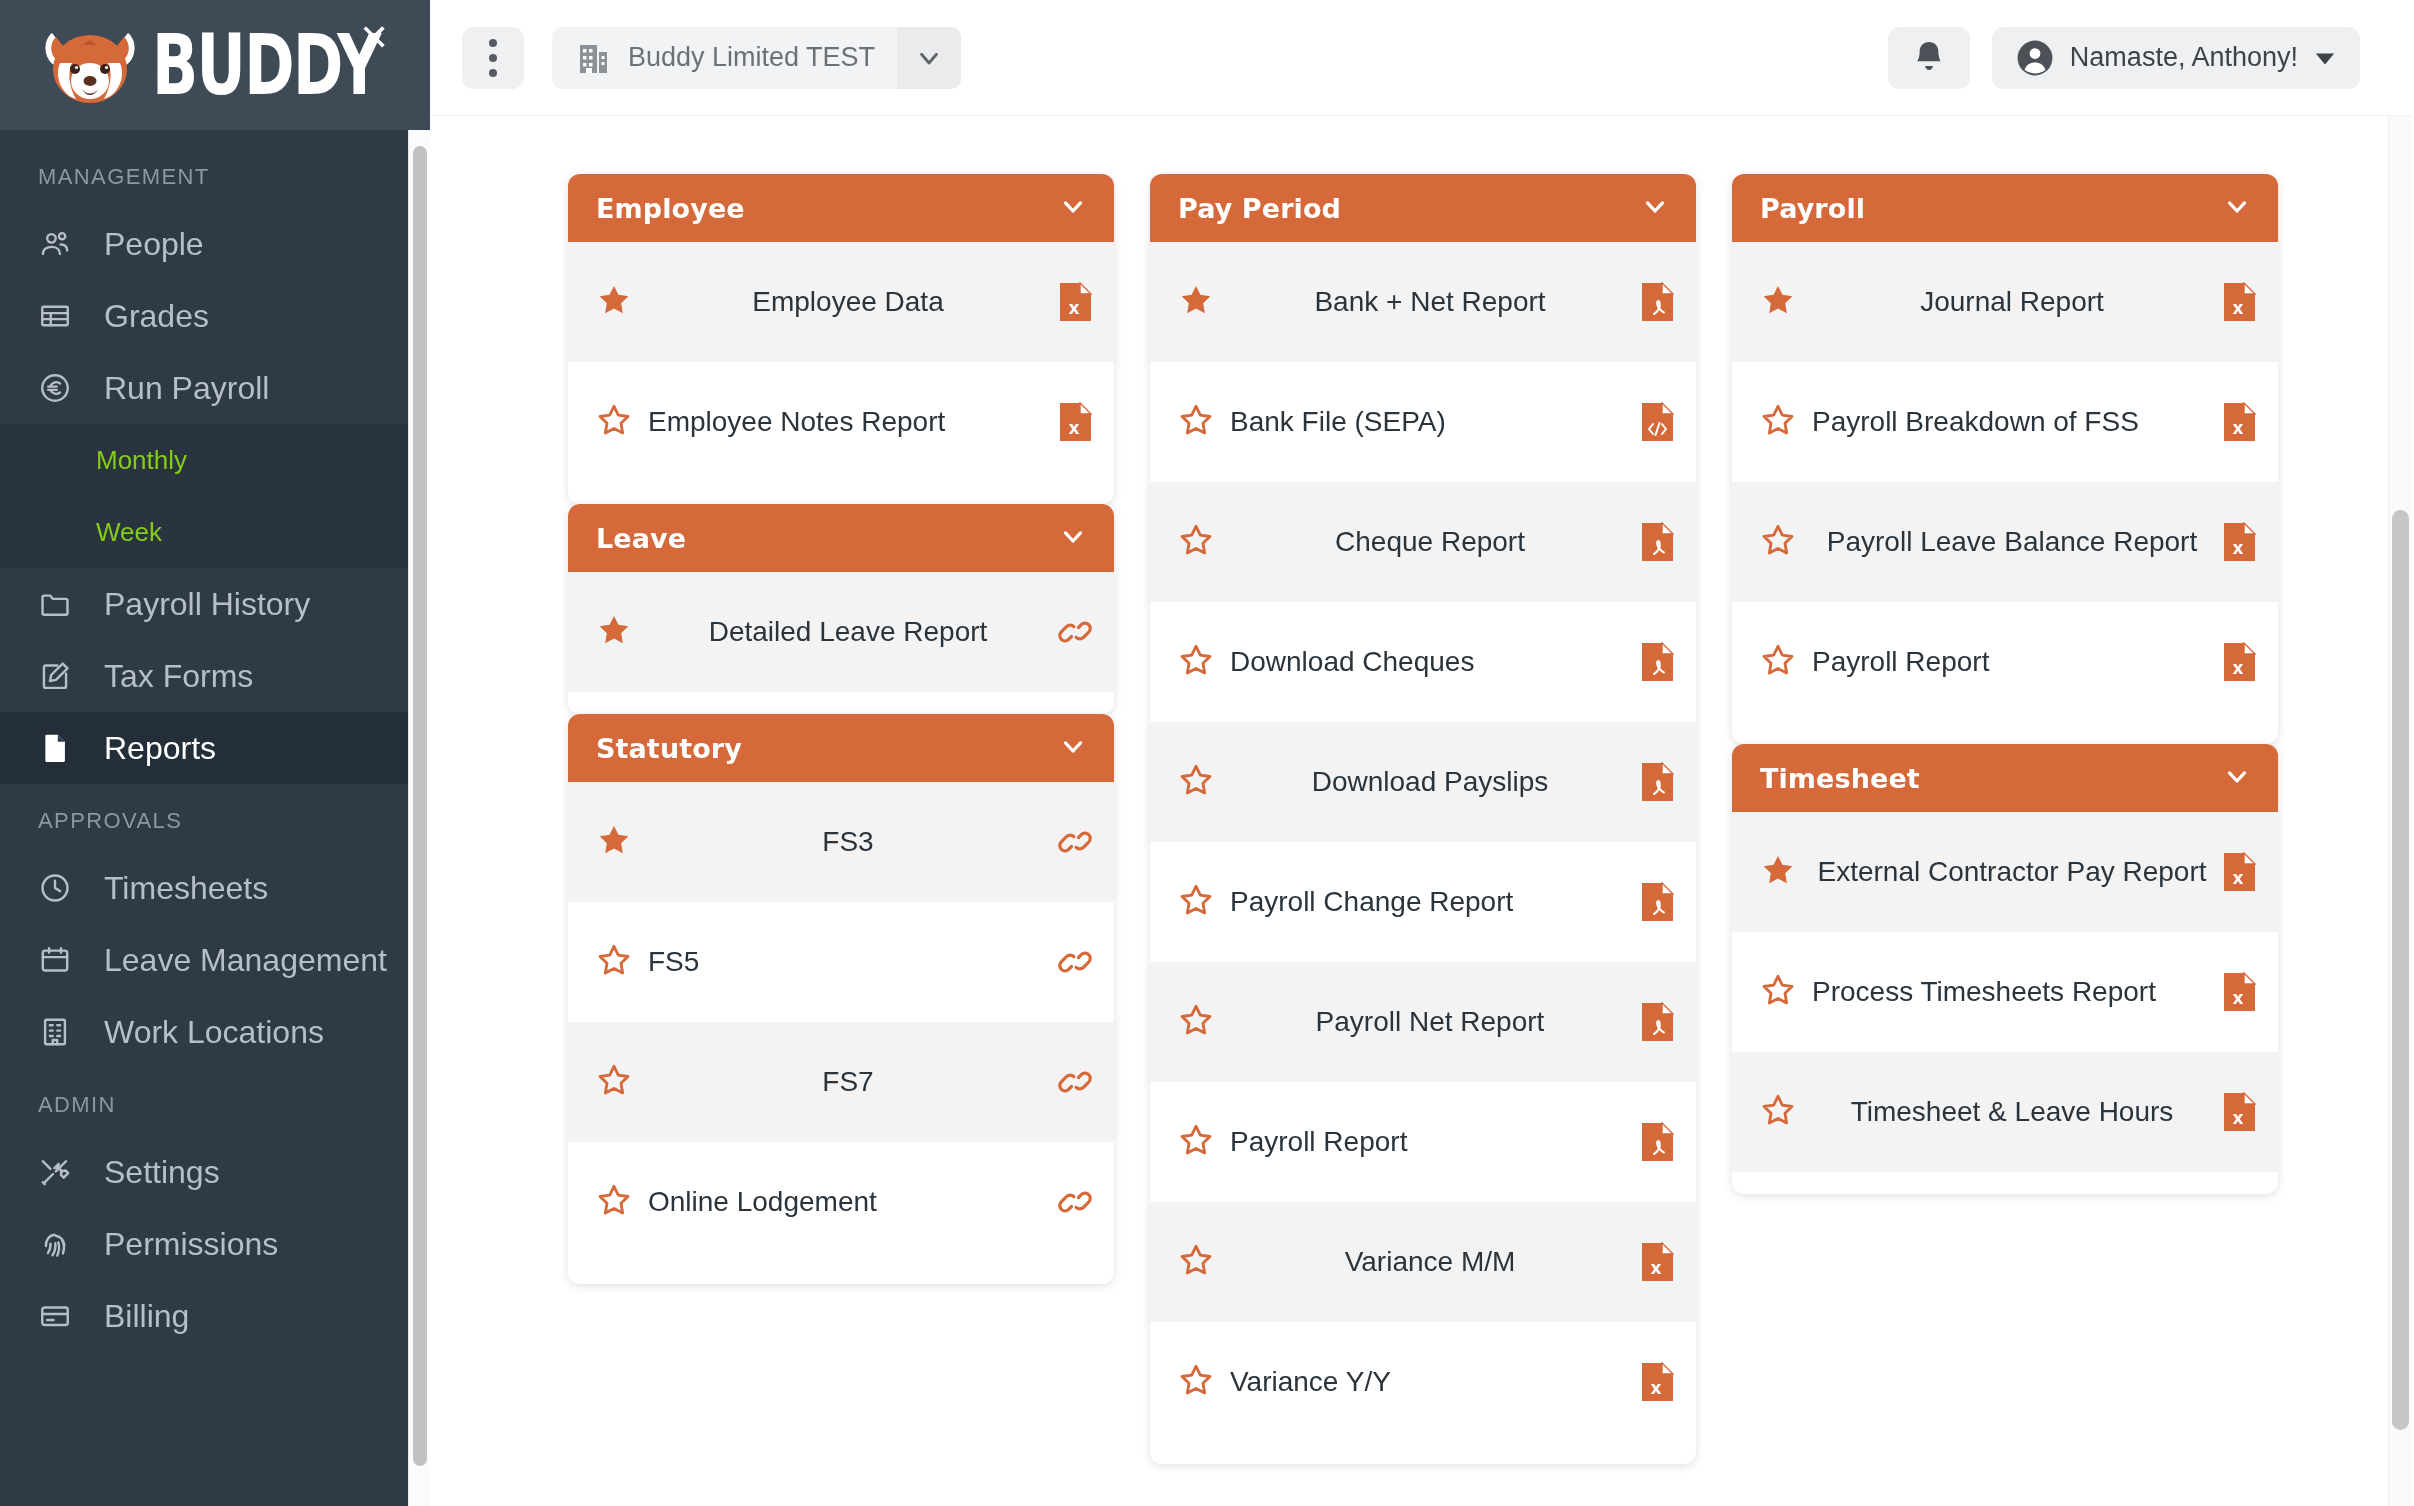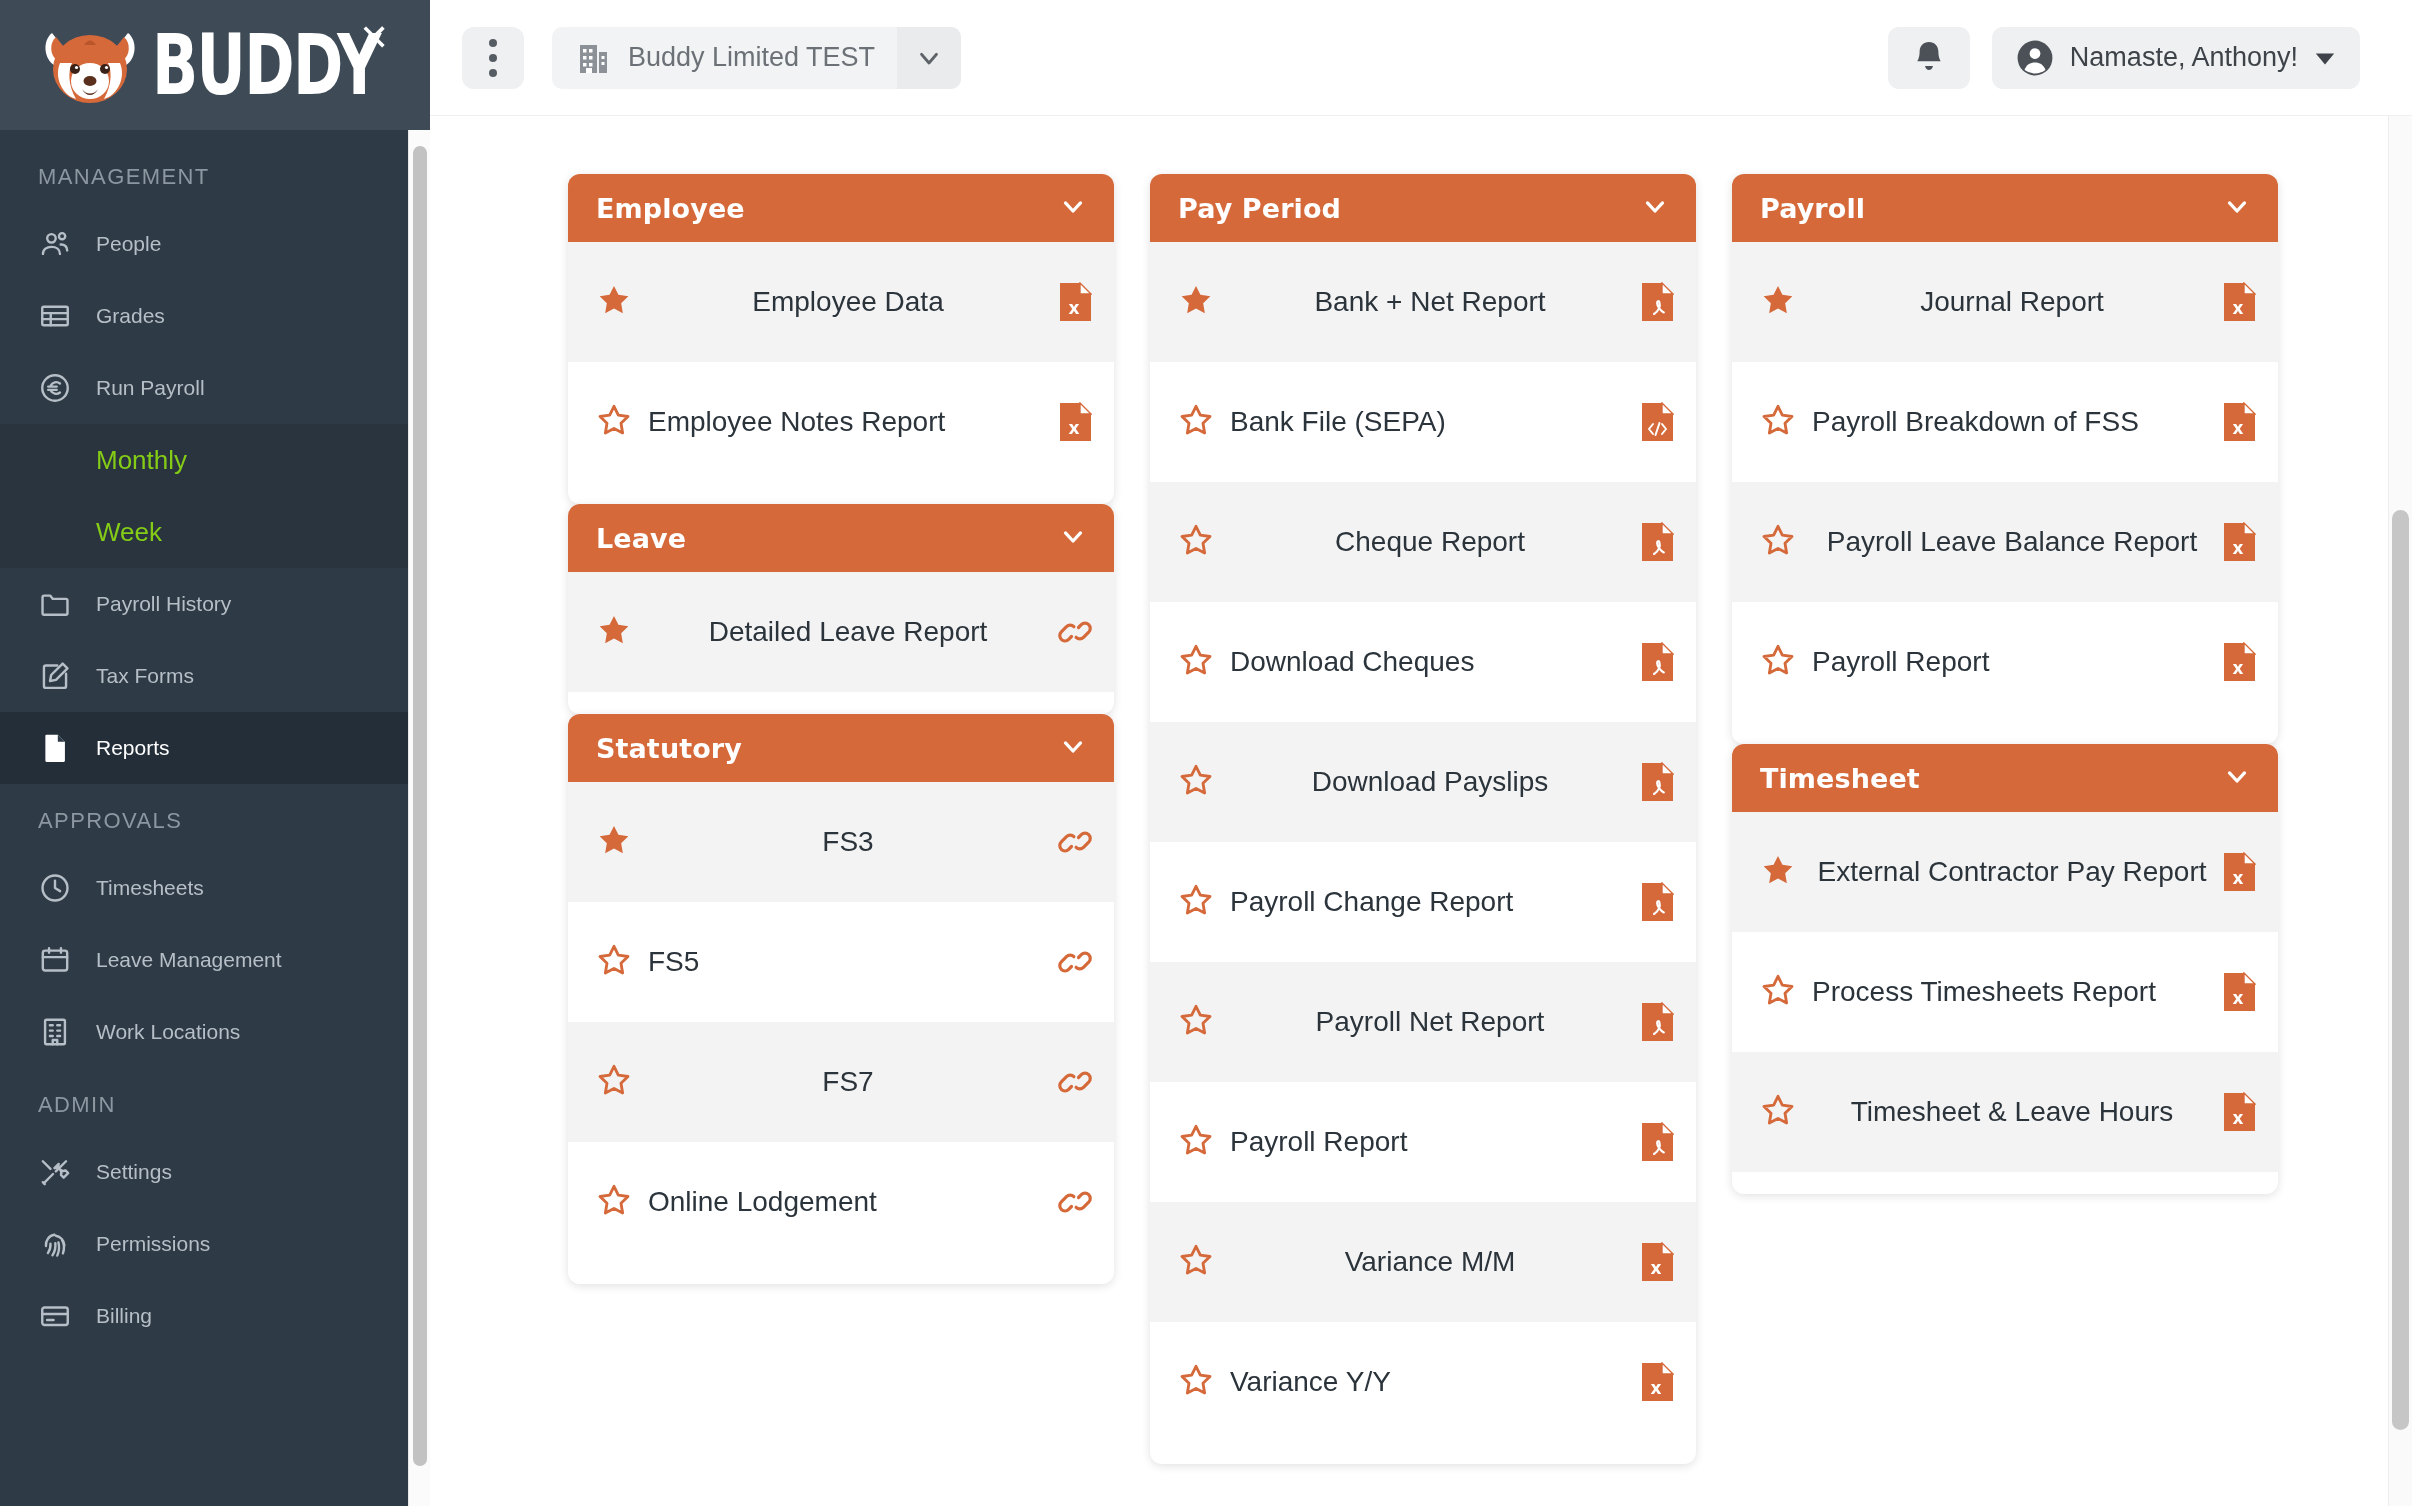--- a/index.html
+++ b/index.html
@@ -36,23 +36,23 @@
     width: 40px; height: 40px; color: #ffffff;
     display: flex; align-items: center; justify-content: center;
     font-size: 36px; line-height: 1; font-weight: 300; cursor: pointer;
   }
   .nav { flex: 1; overflow: hidden; position: relative; padding-top: 10px; }
   .nav-section {
     color: #8C97A1; font-size: 22px; letter-spacing: 1.4px;
     padding: 24px 0 18px 38px; font-weight: 400;
   }
   .nav-item {
-    display: flex; align-items: center; gap: 24px;
+    display: flex; align-items: center; gap: 32px;
     height: 72px; padding-left: 38px; color: #B6BFC7;
-    font-size: 21px; cursor: pointer;
+    font-size: 32px; cursor: pointer;
   }
   .nav-item.active { background: #232E38; color: #ffffff; }
   .nav-item .ico { width: 34px; height: 34px; flex: 0 0 34px;
     display: flex; align-items: center; justify-content: center; }
   .nav-item .ico svg { width: 34px; height: 34px; }
   .sub-group { background: #29343E; }
   .nav-sub {
     height: 72px; display: flex; align-items: center;
     padding-left: 96px; color: #84cc16; font-size: 26px; cursor: pointer;
   }

